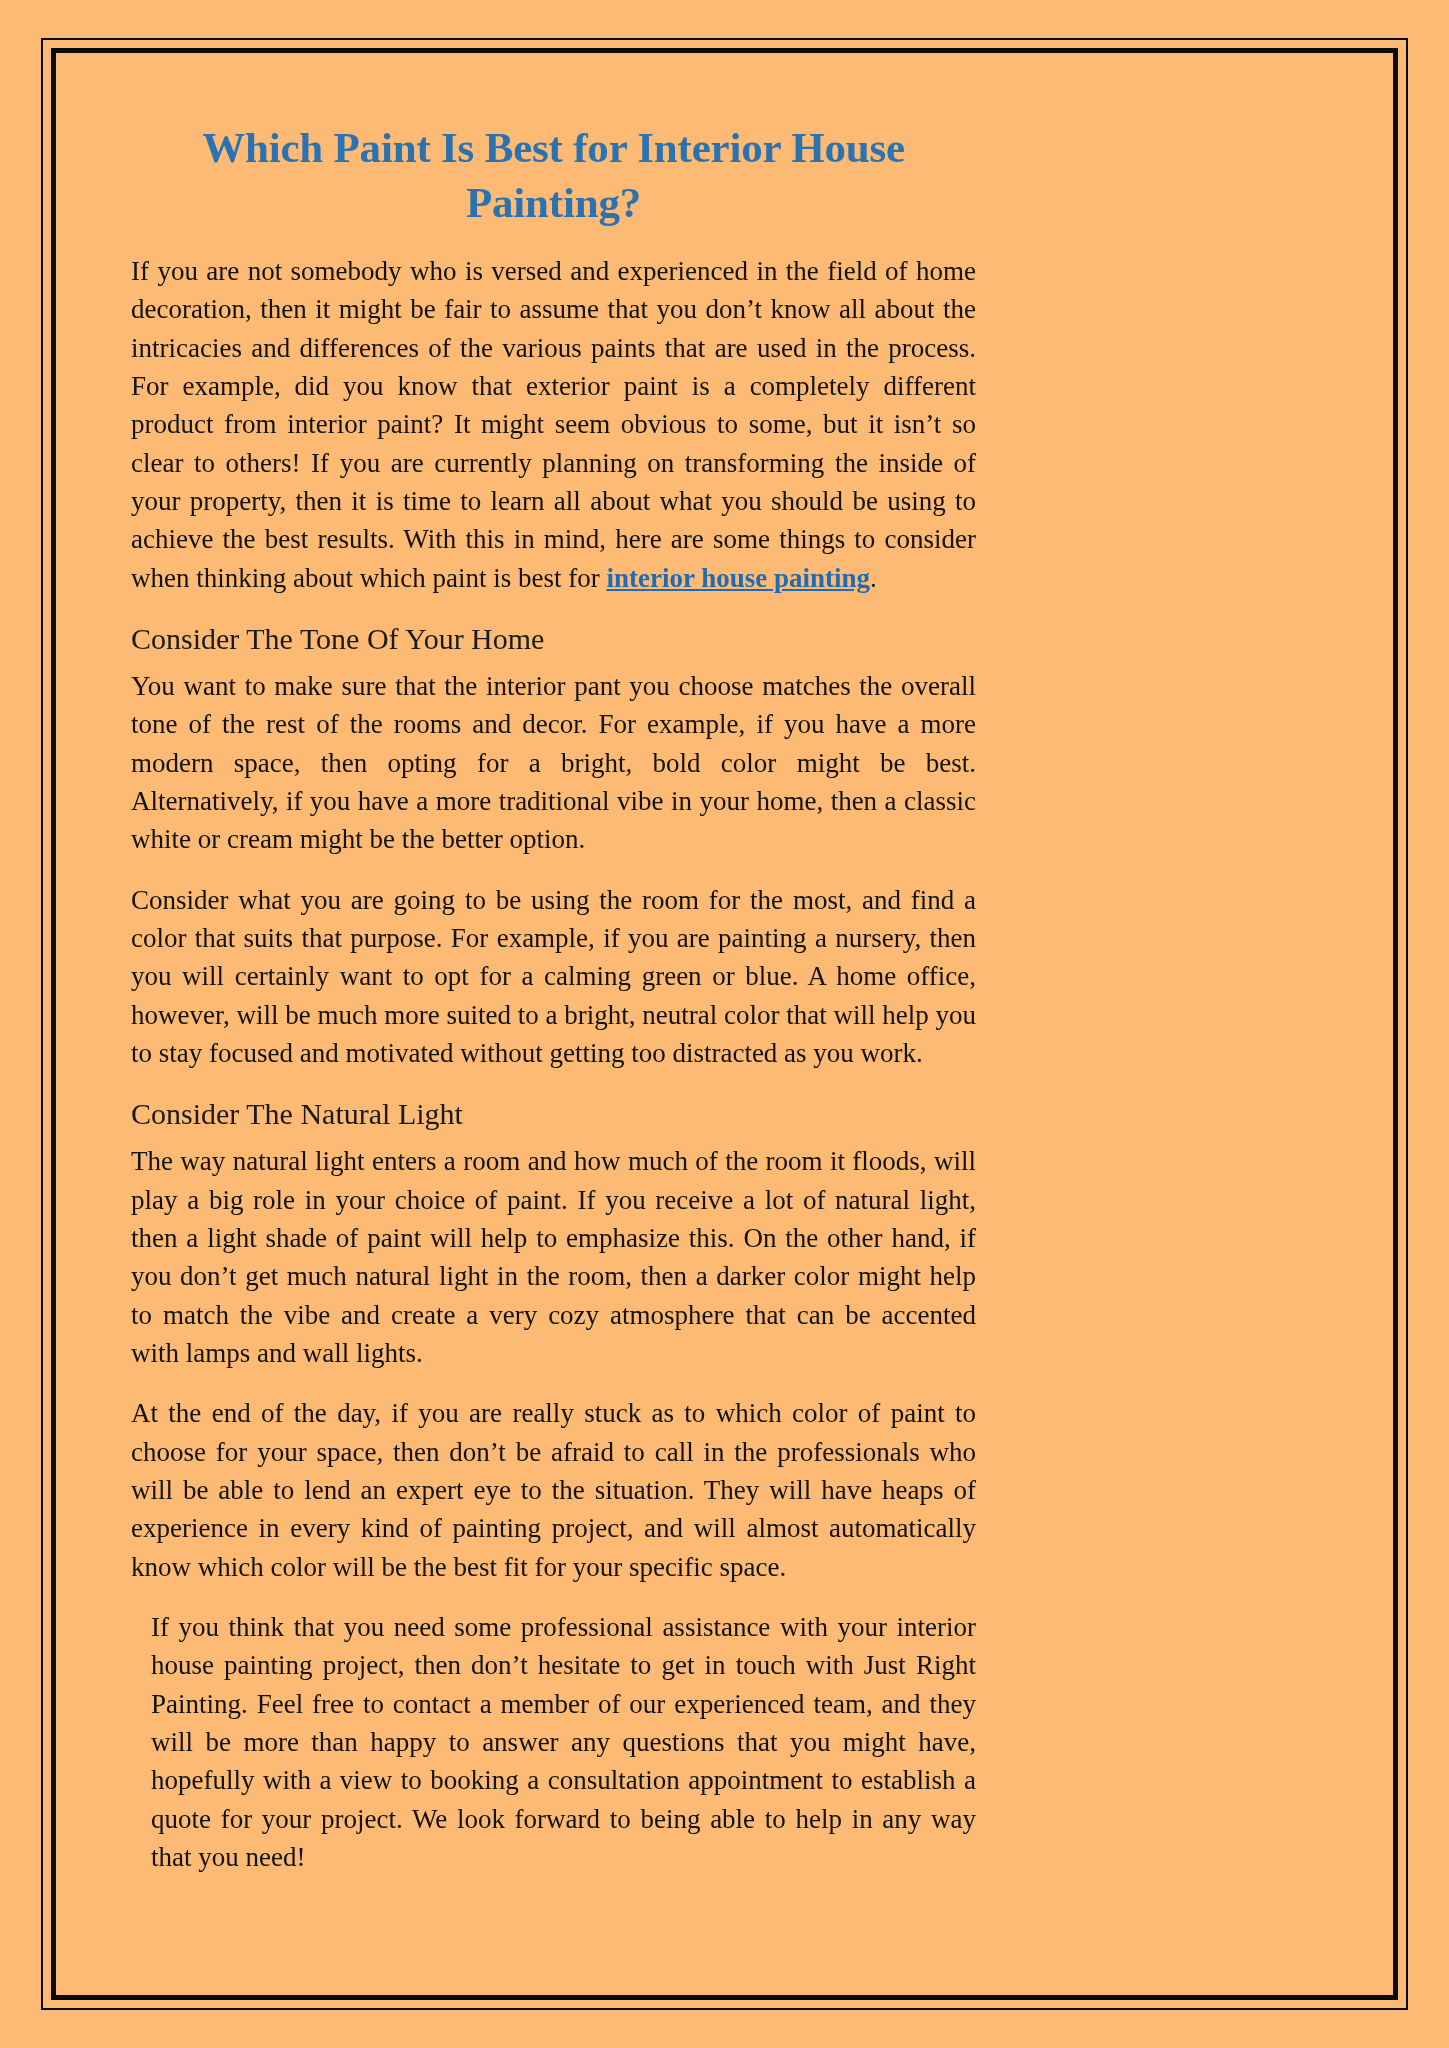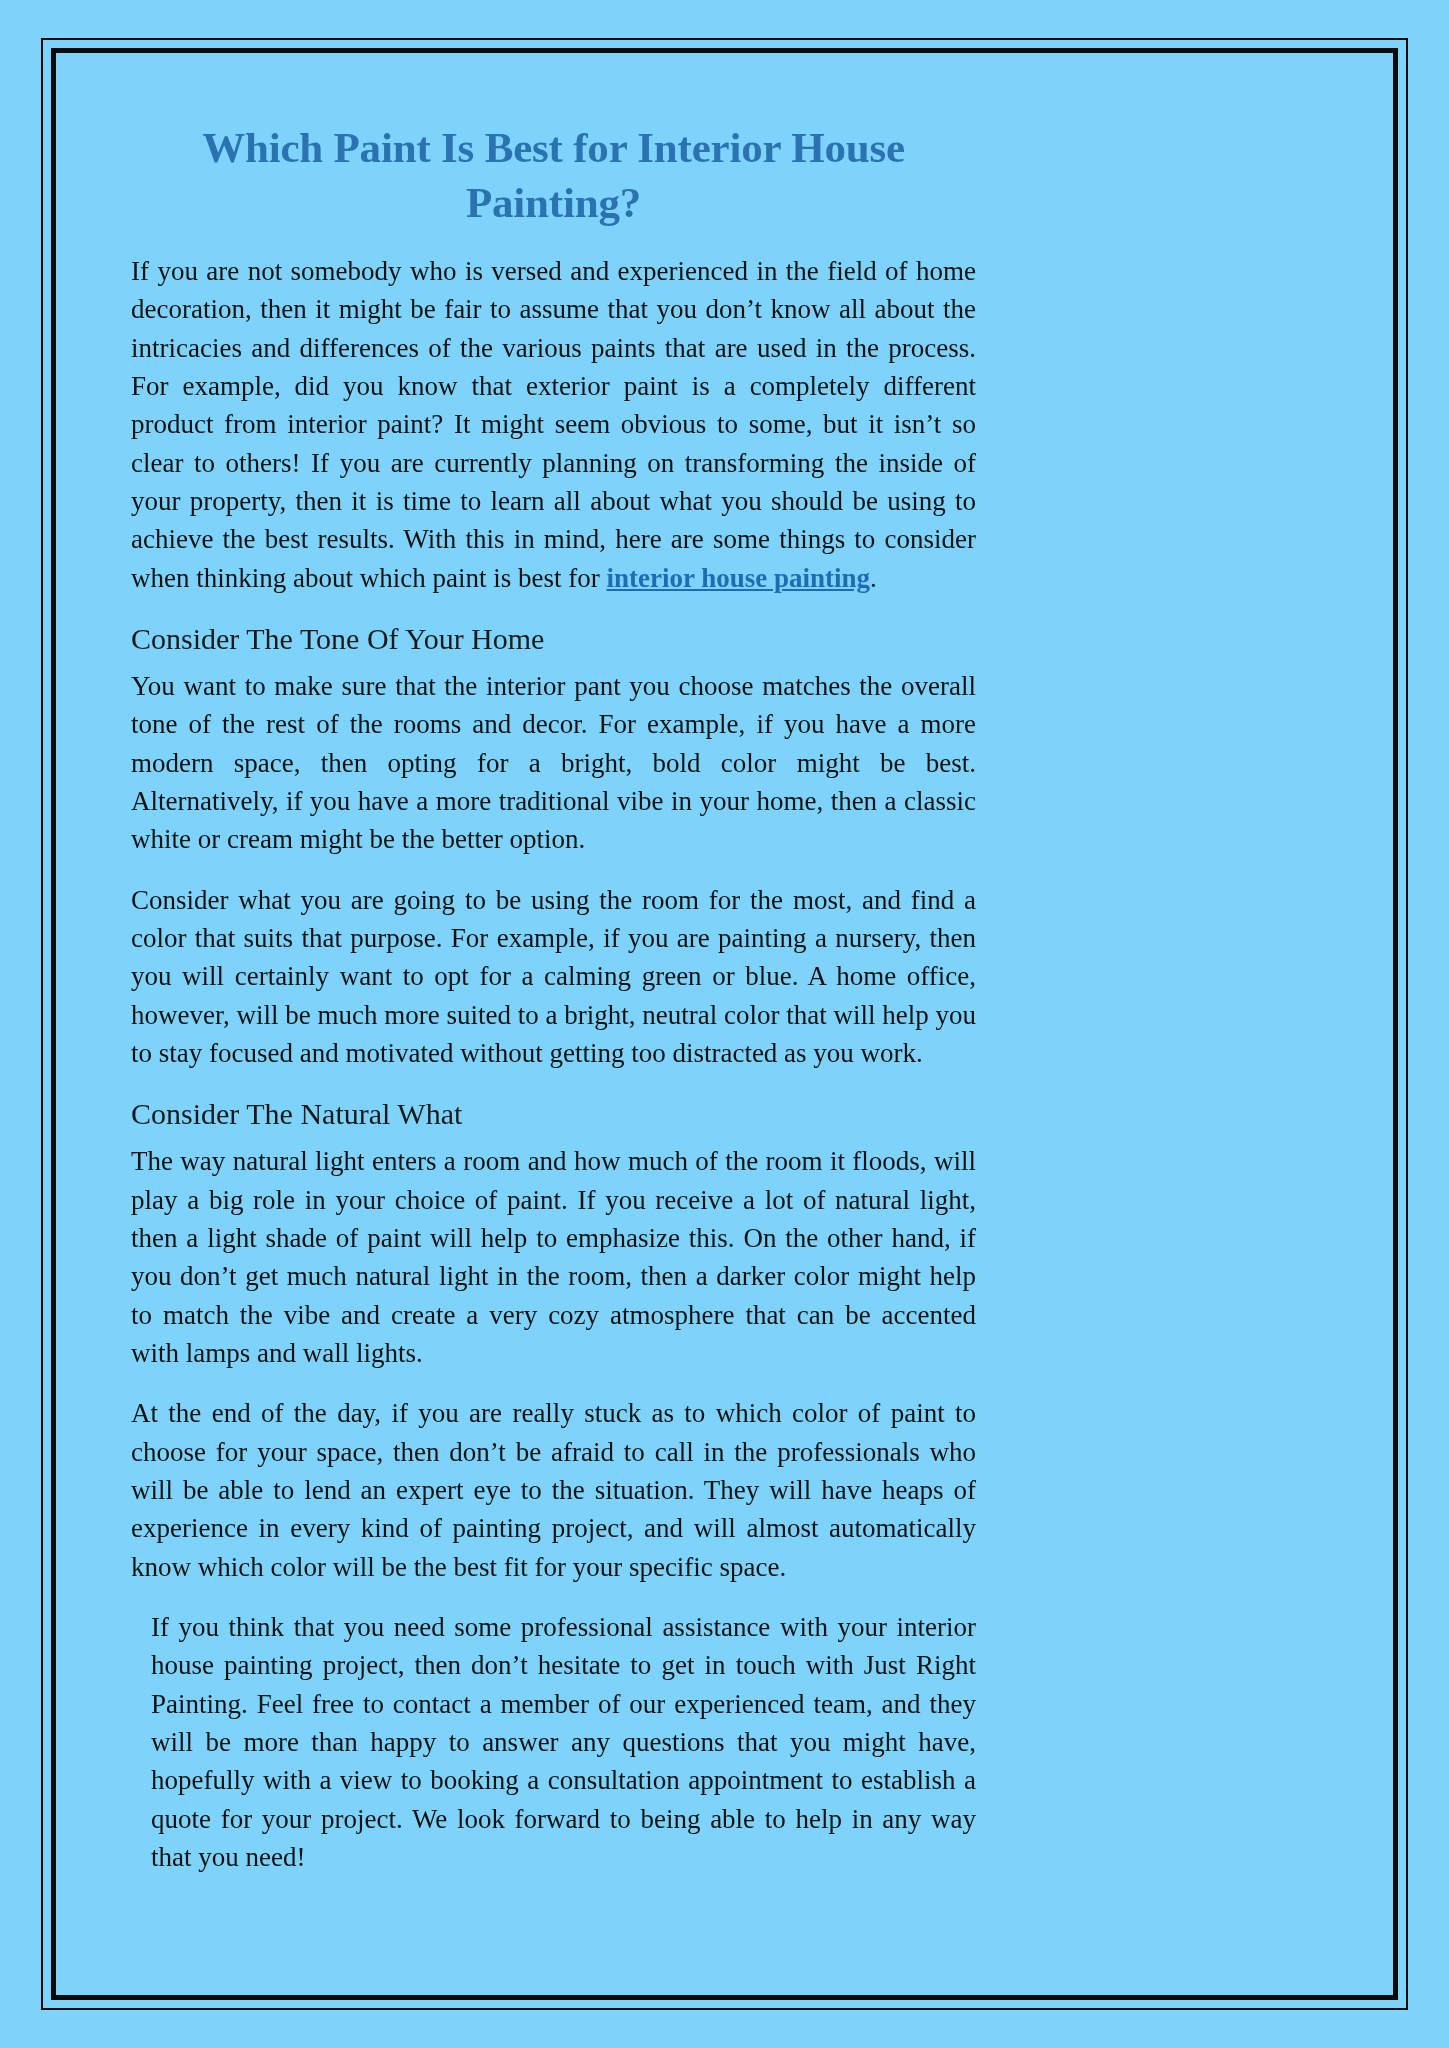--- a/index.html
+++ b/index.html
@@ -12,21 +12,21 @@
     height: 2048px;
     font-family: "Liberation Serif", "DejaVu Serif", serif;
     -webkit-font-smoothing: antialiased;
   }
 
   
   #page {
     position: relative;
     width: 1449px;
     height: 2048px;
-    background: #7dd3fc;
+    background: #fdba74;
     box-sizing: border-box;
   }
 
   #border-outer {
     position: absolute;
     left: 41px;
     top: 38px;
     right: 41px;
     bottom: 38px;
     border: 2px solid #0b0b0b;
@@ -105,21 +105,21 @@
 
     <h1 class="doc-title">Which Paint Is Best for Interior House Painting?</h1>
 
     <p class="para"><span>If you are not somebody who is versed and experienced in the field of home decoration, then it might be fair to assume that you don’t know all about the intricacies and differences of the various paints that are used in the process. For example, did you know that exterior paint is a completely different product from interior paint? It might seem obvious to some, but it isn’t so clear to others! If you are currently planning on transforming the inside of your property, then it is time to learn all about what you should be using to achieve the best results. With this in mind, here are some things to consider when thinking about which paint is best for </span><a class="inline-link" href="#">interior house painting</a><span>.</span></p>
 
     <h2 class="section-heading">Consider The Tone Of Your Home</h2>
     <p class="para">You want to make sure that the interior pant you choose matches the overall tone of the rest of the rooms and decor. For example, if you have a more modern space, then opting for a bright, bold color might be best. Alternatively, if you have a more traditional vibe in your home, then a classic white or cream might be the better option.</p>
 
     <p class="para">Consider what you are going to be using the room for the most, and find a color that suits that purpose. For example, if you are painting a nursery, then you will certainly want to opt for a calming green or blue. A home office, however, will be much more suited to a bright, neutral color that will help you to stay focused and motivated without getting too distracted as you work.</p>
 
-    <h2 class="section-heading">Consider The Natural What</h2>
+    <h2 class="section-heading">Consider The Natural Light</h2>
     <p class="para">The way natural light enters a room and how much of the room it floods, will play a big role in your choice of paint. If you receive a lot of natural light, then a light shade of paint will help to emphasize this. On the other hand, if you don’t get much natural light in the room, then a darker color might help to match the vibe and create a very cozy atmosphere that can be accented with lamps and wall lights.</p>
 
     <p class="para">At the end of the day, if you are really stuck as to which color of paint to choose for your space, then don’t be afraid to call in the professionals who will be able to lend an expert eye to the situation. They will have heaps of experience in every kind of painting project, and will almost automatically know which color will be the best fit for your specific space.</p>
 
     <p class="para">If you think that you need some professional assistance with your interior house painting project, then don’t hesitate to get in touch with Just Right Painting. Feel free to contact a member of our experienced team, and they will be more than happy to answer any questions that you might have, hopefully with a view to booking a consultation appointment to establish a quote for your project. We look forward to being able to help in any way that you need!</p>
 
   </div>
 </div>
 
 </body></html>

